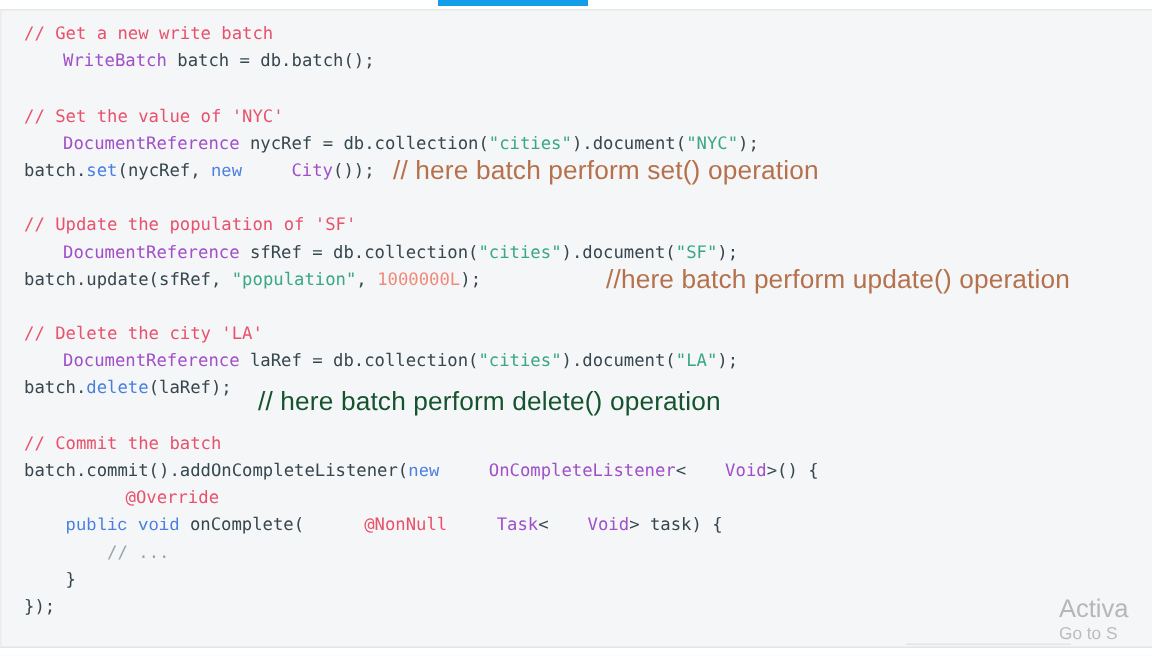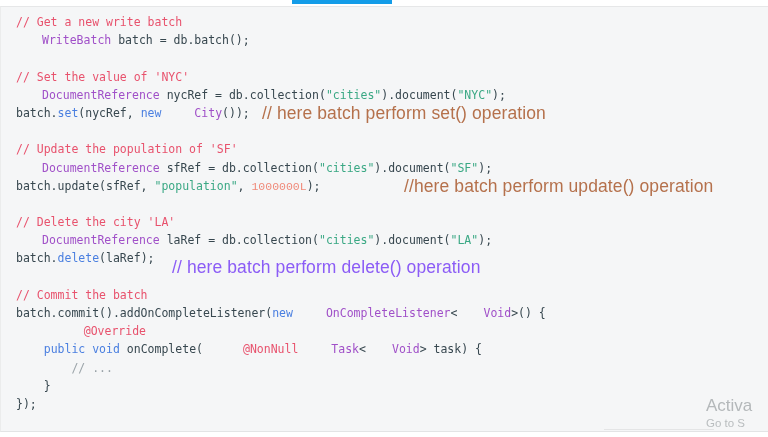--- a/index.html
+++ b/index.html
@@ -69,23 +69,23 @@
 
   .line {
     white-space: pre;
     height: 18.2px;
   }
   .line.blank { height: 18.2px; }
 
   
   .c-comment  { color: #e8526d; }        
   .c-type     { color: #a050c8; margin-left: 26px; }        
-  .c-keyword  { color: #4a7fe0; }        
+  .c-keyword  { color: #4a7fe0; font-family: Liberation Mono, monospace; }        
   .c-string   { color: #3aa884; }        
-  .c-number   { color: #f08a7a; font-family: Liberation Mono, monospace; }        
+  .c-number   { color: #f08a7a; }        
   .c-anno     { color: #e8526d; margin-left: 40px; }        
   .c-method   { color: #4a7fe0; }        
   .c-plain    { color: #37474f; }
   .c-dim      { color: #9aa3a8; }
 
   
   .annot {
     position: absolute;
     font-family: "Liberation Sans", sans-serif;
     font-size: 17.5px;
@@ -137,21 +137,21 @@
   </div>
 
   <div class="code-block">
     <div class="code" id="code-area"><div class="line"><span class="c-comment">// Get a new write batch</span></div><div class="line"><span class="c-type">WriteBatch</span><span class="c-plain"> batch = db.batch();</span></div><div class="line blank">&nbsp;</div><div class="line"><span class="c-comment">// Set the value of 'NYC'</span></div><div class="line"><span class="c-type">DocumentReference</span><span class="c-plain"> nycRef = db.collection(</span><span class="c-string">"cities"</span><span class="c-plain">).document(</span><span class="c-string">"NYC"</span><span class="c-plain">);</span></div><div class="line"><span class="c-plain">batch.</span><span class="c-method">set</span><span class="c-plain">(nycRef, </span><span class="c-keyword">new</span><span class="c-plain"> </span><span class="c-type">City</span><span class="c-plain">());</span></div><div class="line blank">&nbsp;</div><div class="line"><span class="c-comment">// Update the population of 'SF'</span></div><div class="line"><span class="c-type">DocumentReference</span><span class="c-plain"> sfRef = db.collection(</span><span class="c-string">"cities"</span><span class="c-plain">).document(</span><span class="c-string">"SF"</span><span class="c-plain">);</span></div><div class="line"><span class="c-plain">batch.update(sfRef, </span><span class="c-string">"population"</span><span class="c-plain">, </span><span class="c-number">1000000L</span><span class="c-plain">);</span></div><div class="line blank">&nbsp;</div><div class="line"><span class="c-comment">// Delete the city 'LA'</span></div><div class="line"><span class="c-type">DocumentReference</span><span class="c-plain"> laRef = db.collection(</span><span class="c-string">"cities"</span><span class="c-plain">).document(</span><span class="c-string">"LA"</span><span class="c-plain">);</span></div><div class="line"><span class="c-plain">batch.</span><span class="c-method">delete</span><span class="c-plain">(laRef);</span></div><div class="line blank">&nbsp;</div><div class="line"><span class="c-comment">// Commit the batch</span></div><div class="line"><span class="c-plain">batch.commit().addOnCompleteListener(</span><span class="c-keyword">new</span><span class="c-plain"> </span><span class="c-type">OnCompleteListener</span><span class="c-plain">&lt;</span><span class="c-type">Void</span><span class="c-plain">&gt;() {</span></div><div class="line"><span class="c-plain">    </span><span class="c-anno">@Override</span></div><div class="line"><span class="c-plain">    </span><span class="c-keyword">public</span><span class="c-plain"> </span><span class="c-keyword">void</span><span class="c-plain"> onComplete(</span><span class="c-anno">@NonNull</span><span class="c-plain"> </span><span class="c-type">Task</span><span class="c-plain">&lt;</span><span class="c-type">Void</span><span class="c-plain">&gt; task) {</span></div><div class="line"><span class="c-plain">        </span><span class="c-dim">// ...</span></div><div class="line"><span class="c-plain">    }</span></div><div class="line"><span class="c-plain">});</span></div></div>
   </div>
 
   <div class="annot annot-update" style="color: rgb(181, 113, 76);">//here batch perform update() operation</div>
 
   <div class="annot annot-set" style="color: rgb(181, 113, 76);">// here batch perform set() operation</div>
 
-  <div class="annot annot-delete" style="color: #8b5cf6;">// here batch perform delete() operation</div>
+  <div class="annot annot-delete" style="color: #14532d;">// here batch perform delete() operation</div>
 
   <div class="wm-rule"></div>
 
   <div class="watermark">
     <div class="wm-title">Activa</div>
     <div class="wm-sub">Go to S</div>
   </div>
 
 </div>
 

